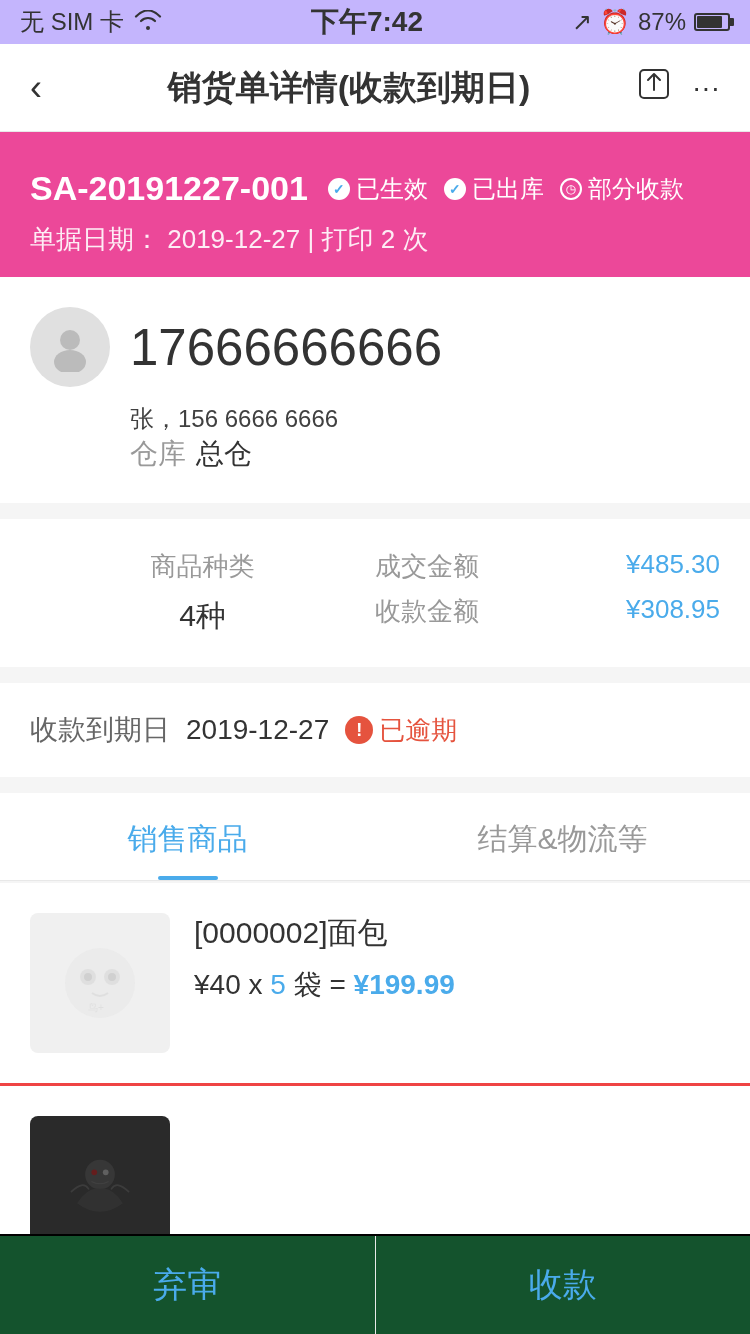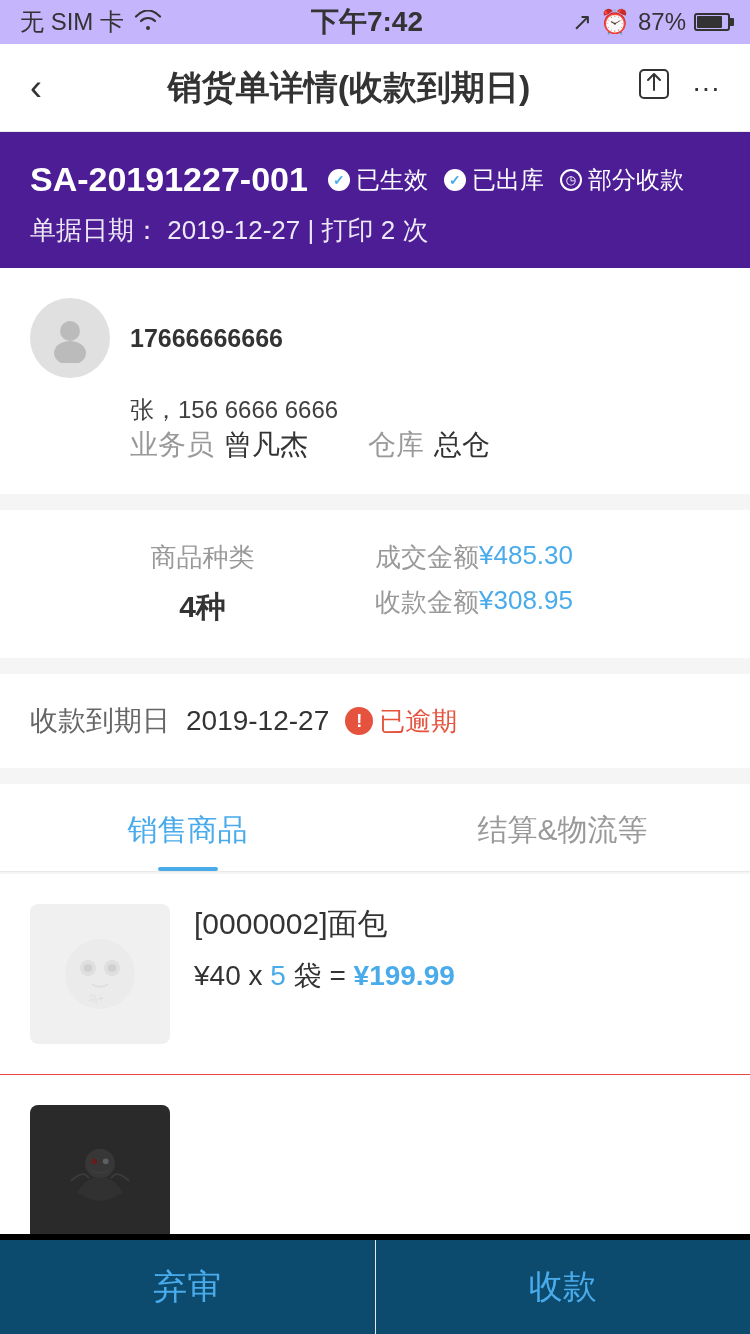--- a/index.html
+++ b/index.html
@@ -57,22 +57,22 @@
       gap: 20px;
     }
     .nav-action-btn {
       font-size: 28px;
       color: #333;
       cursor: pointer;
     }
 
     
     .header-banner {
-      background: #4c1d95;
-      padding: 28px 30px 20px;
+      background: #ec4899;
+      padding: 37px 30px 20px;
       color: #fff;
     }
     .banner-row1 {
       display: flex;
       align-items: center;
       gap: 20px;
       margin-bottom: 14px;
     }
     .banner-order-id {
       font-size: 34px;
@@ -135,22 +135,22 @@
       height: 80px;
       border-radius: 50%;
       background: #e0e0e0;
       display: flex;
       align-items: center;
       justify-content: center;
       flex-shrink: 0;
     }
     .avatar svg { width: 50px; height: 50px; }
     .customer-name {
-      font-size: 25px;
-      font-weight: 700;
+      font-size: 51px;
+      font-weight: 400;
       color: #333;
     }
     .customer-sub {
       font-size: 24px;
       color: #404040;
       margin-bottom: 0;
       padding-left: 100px;
     }
     .customer-meta {
       display: flex;
@@ -167,36 +167,37 @@
       background: #fff;
       padding: 30px;
       margin-bottom: 16px;
       display: flex;
       align-items: flex-start;
     }
     .stats-left {
       flex: 1;
     }
     .stats-label { font-size: 26px; color: #999; }
-    .stats-value { font-size: 30px; color: #333; font-weight: 700; }
+    .stats-value { font-size: 30px; color: #333; font-weight: 400; }
     .stats-left-row {
       display: flex;
       gap: 12px;
       align-items: center;
       flex-direction: column;
     }
     .stats-right {
       flex: 1;
       display: flex;
       flex-direction: column;
       gap: 10px;
       align-items: flex-start;
     }
     .stats-right-row {
       display: flex;
+      justify-content: space-between;
       width: 100%;
       font-size: 26px;
     }
     .stats-right-label { color: #999; }
     .stats-right-val { color: #4AABEB; font-weight: 500; }
 
     
     .due-section {
       background: #fff;
       padding: 28px 30px;
@@ -263,21 +264,21 @@
 
     
     .products-section {
       background: #fff;
       margin-top: 2px;
     }
     .product-item {
       display: flex;
       align-items: flex-start;
       padding: 30px;
-      border-bottom: 1px solid #ef4444;
+      border-bottom: 3px solid #ef4444;
       gap: 24px;
       justify-content: space-between;
     }
     .product-img {
       width: 140px;
       height: 140px;
       background: #f0f0f0;
       border-radius: 8px;
       flex-shrink: 0;
       display: flex;
@@ -312,22 +313,22 @@
     .price-qty { color: #4AABEB; }
     .price-total { color: #4AABEB; font-weight: 600; }
 
     
     .bottom-bar {
       position: fixed;
       bottom: 0;
       left: 0;
       width: 750px;
       height: 100px;
-      background: #0c4a6e;
-      border-top: 6px solid #000000;
+      background: #14532d;
+      border-top: 2px solid #000000;
       display: flex;
     }
     .bottom-btn {
       flex: 1;
       display: flex;
       align-items: center;
       justify-content: center;
       font-size: 34px;
       cursor: pointer;
     }
@@ -407,24 +408,20 @@
       <svg viewBox="0 0 50 50" fill="none">
         <circle cx="25" cy="18" r="10" fill="#bbb"></circle>
         <ellipse cx="25" cy="40" rx="16" ry="12" fill="#bbb"></ellipse>
       </svg>
     </div>
     <span class="customer-name">17666666666</span>
   </div>
   <div class="customer-sub">张，156 6666 6666</div>
   <div class="customer-meta">
     <div class="meta-item">
-      <span class="meta-label">业务员</span>
-      <span>曾凡杰</span>
-    </div>
-    <div class="meta-item">
       <span class="meta-label">仓库</span>
       <span>总仓</span>
     </div>
   </div>
 </div>
 
 <div class="stats-section">
   <div class="stats-left">
     <div class="stats-left-row">
       <span class="stats-label">商品种类</span>

